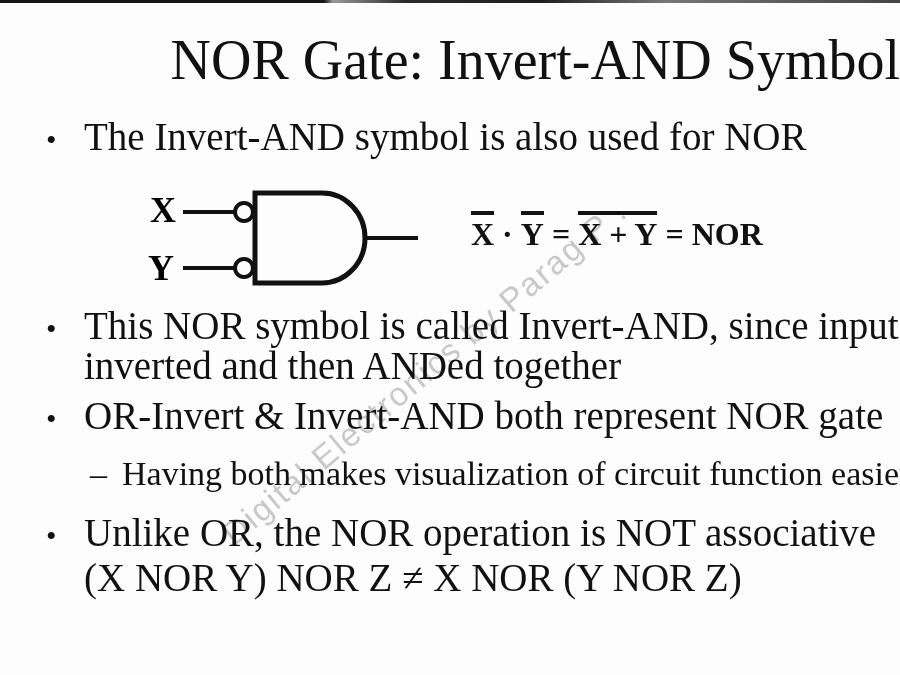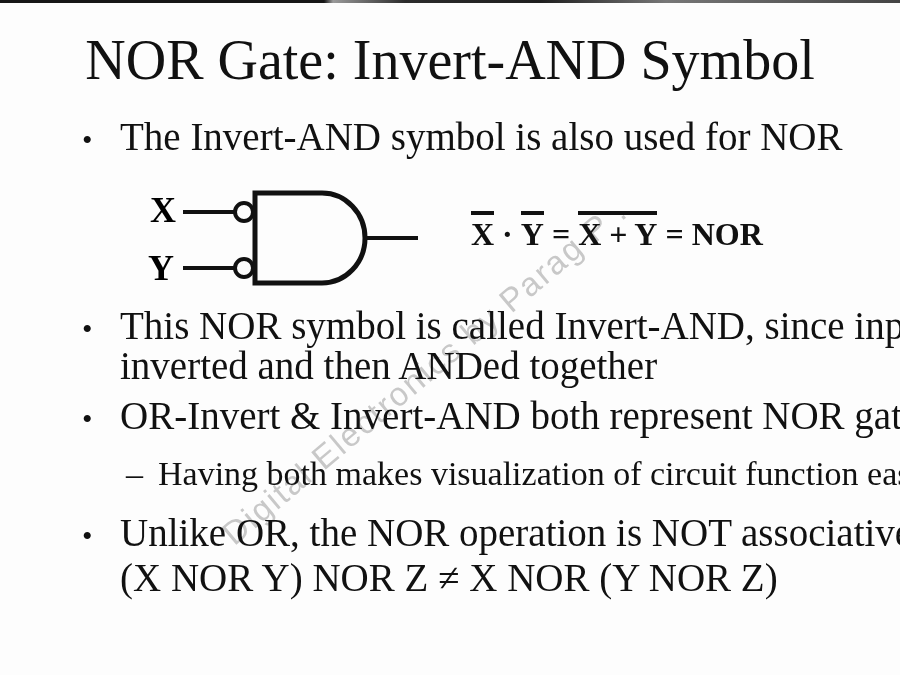--- a/index.html
+++ b/index.html
@@ -9,30 +9,30 @@
     font-family:"Liberation Serif", serif; color:#111;
   }
   .top-edge {
     position:absolute; top:0; left:0; width:900px; height:3px;
     background:linear-gradient(to right,
       #161616 0%, #161616 36%, #9a9a9a 37%, #2c2c2c 45%,
       #1f1f1f 60%, #777 74%, #444 100%);
   }
   .title {
     position:absolute; top:30px; left:0; width:900px;
-    text-align:center; font-size:56px; line-height:1.1; white-space:nowrap;
+    text-align:right; font-size:56px; line-height:1.1; white-space:nowrap;
   }
   .watermark {
     position:absolute; left:425px; top:372px;
     transform:translate(-50%,-50%) rotate(-40deg);
     font-family:"Liberation Sans", sans-serif;
     font-size:33px; letter-spacing:2px; color:#c8c8c8;
     white-space:nowrap; pointer-events:none;
   }
-  .row { position:absolute; left:46px; font-size:39px; line-height:37px; white-space:nowrap;margin-left:36px; }
+  .row { position:absolute; left:46px; font-size:39px; line-height:37px; white-space:nowrap; }
   .bg { display:inline-block; width:38px; font-size:30px; }
   .row.cont { left:84px; }
   .row.sub { left:90px; font-size:34px; }
   .dash { display:inline-block; width:32px; }
   .b1 { top:118px; }
   .b2 { top:307px; }
   .b3 { top:397px; }
   .sb { top:455px; }
   .b4 { top:514px; }
   .b4b { top:559px; }

